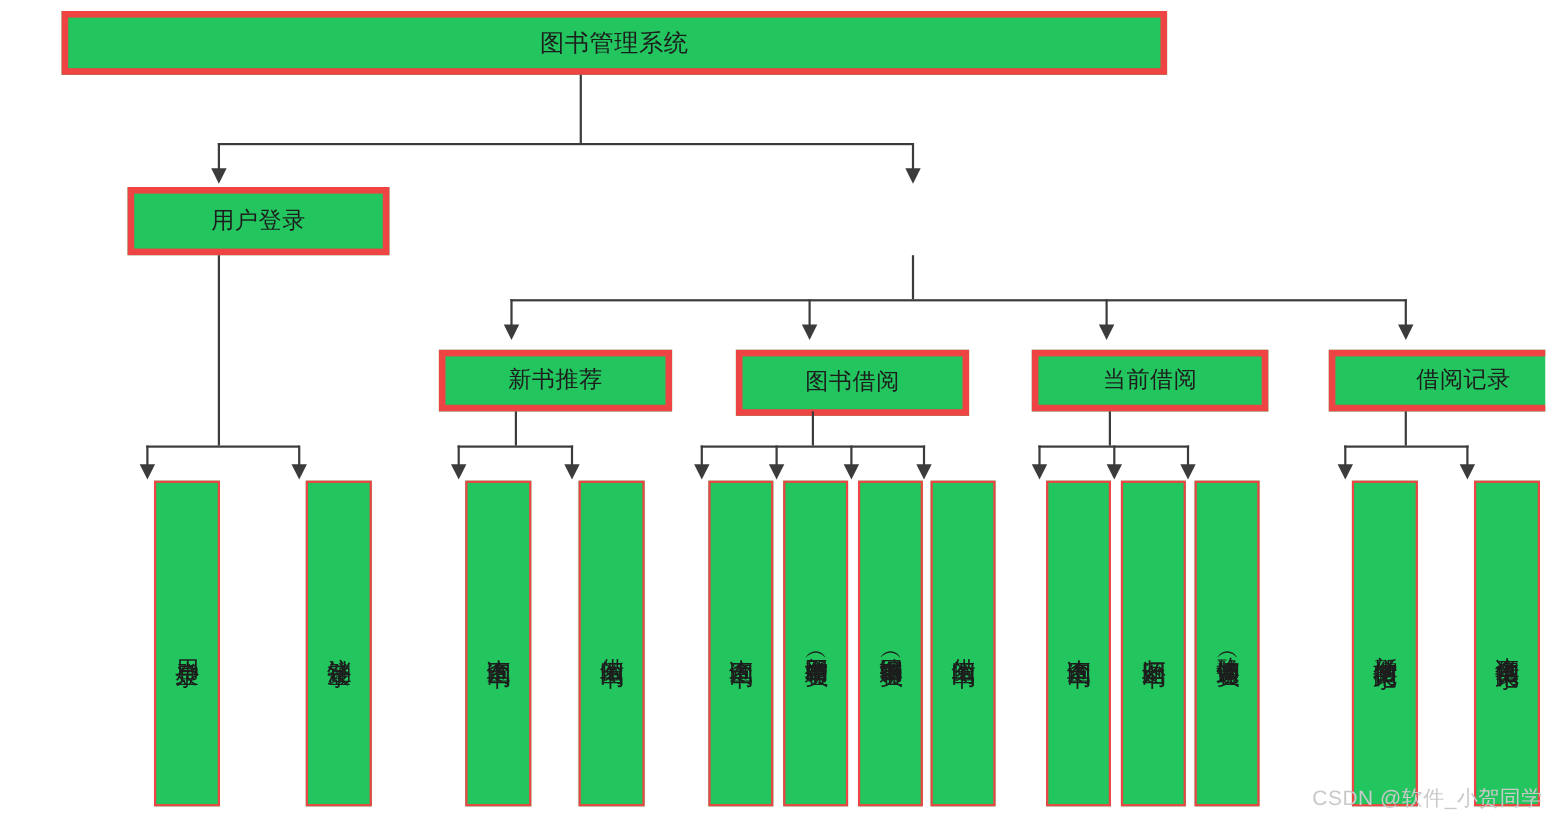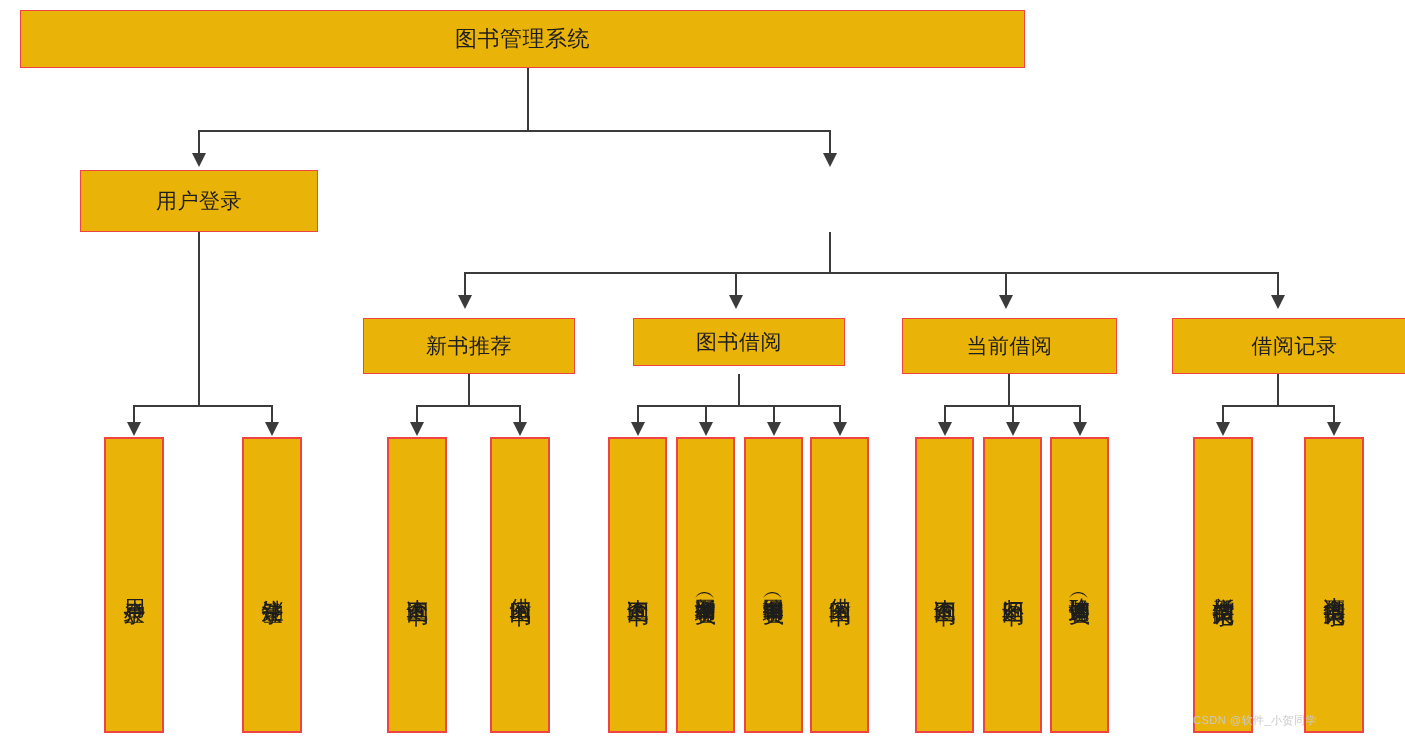--- a/index.html
+++ b/index.html
@@ -10,26 +10,27 @@
   #canvas{
     position:relative;
     width:1405px;
     height:747px;
     background:#ffffff;
     overflow:hidden;
   }
   .node{
     position:absolute;
     box-sizing:border-box;
-    background:#eab308;
-    border:1px solid #ef4444;
+    background:#22c55e;
+    border:6px solid #ef4444;
     display:flex;
     align-items:center;
     justify-content:center;
     color:#1d1d1d;
+    margin-left:36px;
   }
   .node .label{
     display:block;
     line-height:1.18;
     letter-spacing:0.5px;
     white-space:nowrap;
   }
   
   .node.h .label{
     font-size:21px;
@@ -65,21 +66,21 @@
   .arrow{
     position:absolute;
     width:0;height:0;
     border-left:7px solid transparent;
     border-right:7px solid transparent;
     border-top:14px solid #3b3b3b;
   }
   .watermark{
     position:absolute;
     color:#c9c9c9;
-    font-size:11px;
+    font-size:19px;
     letter-spacing:0.5px;
     white-space:nowrap;
     user-select:none;
   }
 </style>
 </head>
 <body>
 
 <div id="canvas">
 
@@ -112,21 +113,21 @@
   <div class="vline" style="left:1005px;top:272px;height:24px;"></div>
   <div class="vline" style="left:1277px;top:272px;height:24px;"></div>
   <div class="arrow" style="left:458px;top:295px;"></div>
   <div class="arrow" style="left:729px;top:295px;"></div>
   <div class="arrow" style="left:999px;top:295px;"></div>
   <div class="arrow" style="left:1271px;top:295px;"></div>
 
   <div class="node h" style="left:363px;top:318px;width:212px;height:56px;">
     <span class="label">新书推荐</span>
   </div>
-  <div class="node h" style="left:633px;top:318px;width:212px;height:48px;">
+  <div class="node h" style="left:633px;top:318px;width:212px;height:60px;">
     <span class="label">图书借阅</span>
   </div>
   <div class="node h" style="left:902px;top:318px;width:215px;height:56px;">
     <span class="label">当前借阅</span>
   </div>
   <div class="node h" style="left:1172px;top:318px;width:245px;height:56px;">
     <span class="label">借阅记录</span>
   </div>
 
   <div class="vline" style="left:468px;top:374px;height:31px;"></div>

